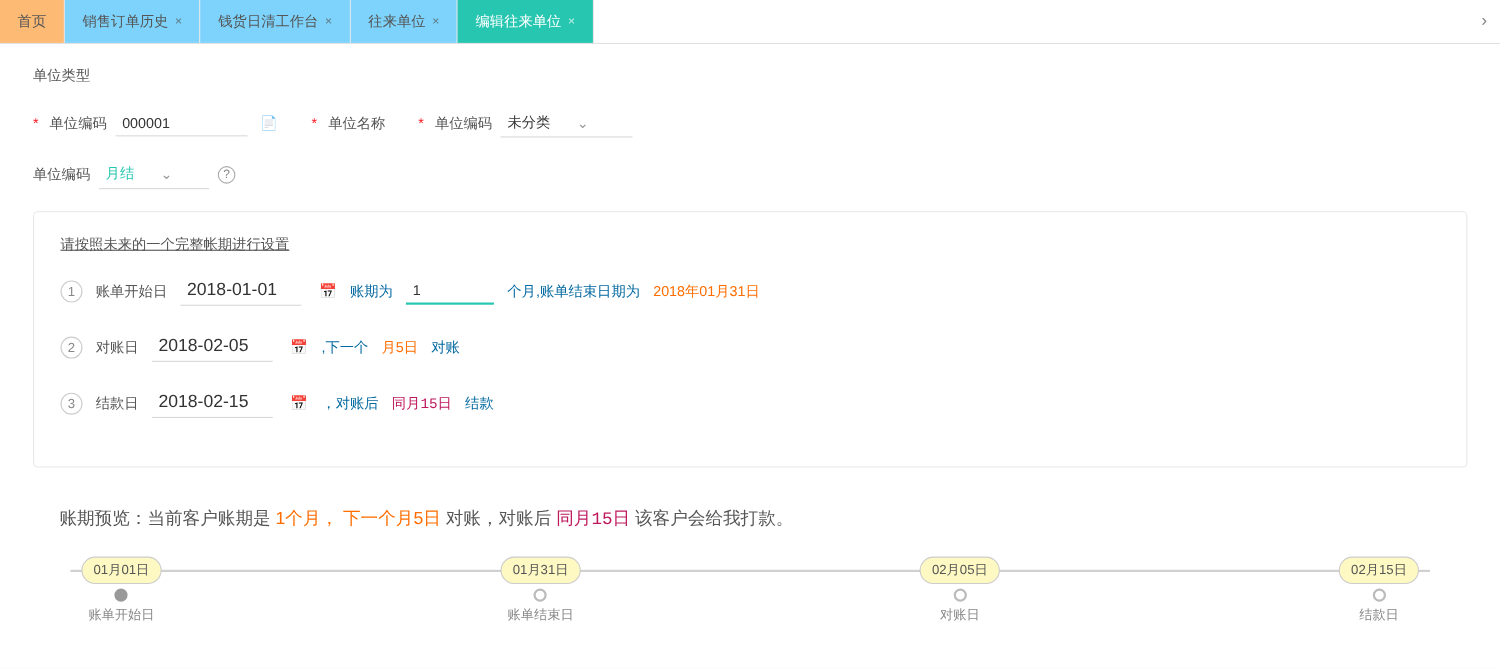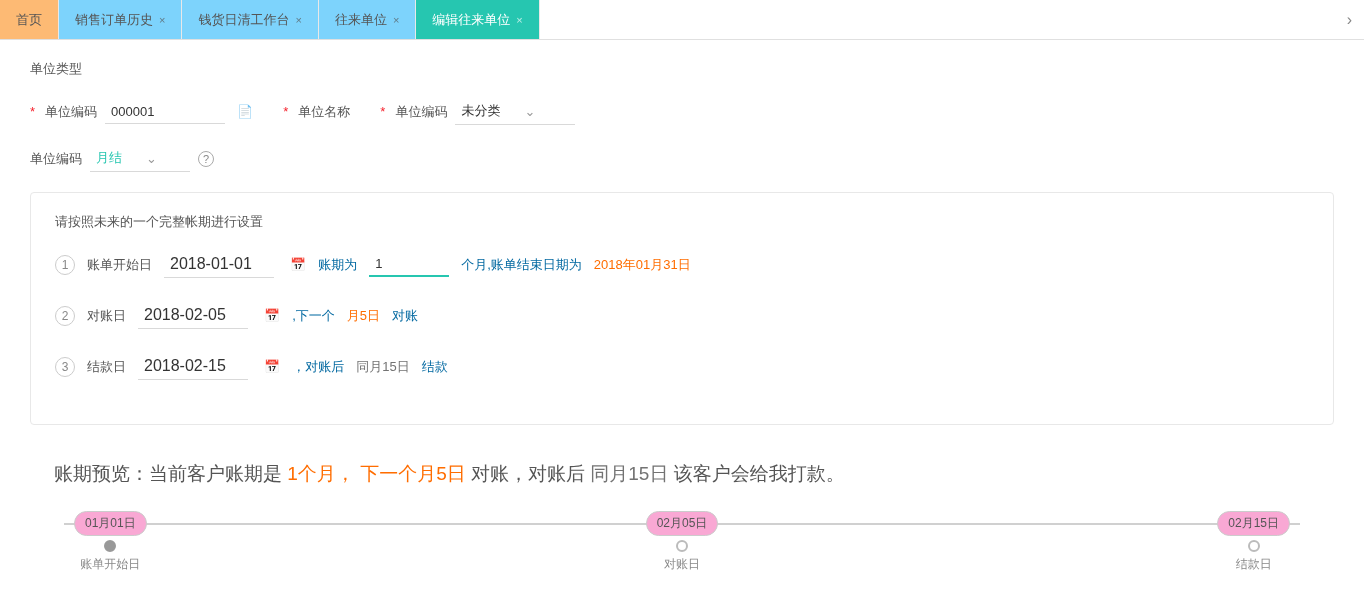--- a/index.html
+++ b/index.html
@@ -136,20 +136,21 @@
     .section-box {
       border: 1px solid #e8e8e8;
       border-radius: 4px;
       padding: 20px 24px;
       margin-top: 8px;
     }
     .section-title {
       font-size: 13px;
       color: #555;
       margin-bottom: 20px;
+      text-decoration: underline;
     }
 
     
     .setting-row {
       display: flex;
       align-items: center;
       margin-bottom: 24px;
       gap: 12px;
     }
     .row-num {
@@ -163,30 +164,30 @@
     .row-label { color: #555; white-space: nowrap; }
     .date-input {
       border: none;
       border-bottom: 1px solid #d9d9d9;
       padding: 4px 6px;
       font-size: 16px;
       color: #333;
       width: 110px;
     }
     .text-orange { color: #ff6d00; }
-    .text-teal { color: #737373; }
+    .text-teal { color: #be185d; font-family: Liberation Mono, monospace; }
     .text-gray { color: #0369a1; }
 
     
     .preview-section {
       margin-top: 20px;
       padding: 16px 24px;
     }
     .preview-text {
-      font-size: 19px;
+      font-size: 16px;
       color: #555;
       margin-bottom: 24px;
     }
     .timeline-line {
       position: absolute;
       top: 12px;
       left: 10px;
       right: 10px;
       height: 2px;
       background: #d0d0d0;
@@ -201,21 +202,21 @@
     }
     .point-circle {
       width: 12px; height: 12px;
       border-radius: 50%;
       border: 2px solid #bbb;
       background: #fff;
     }
     .point-circle.start { background: #999; border-color: #999; }
     .point-circle.end { background: #fff; border-color: #bbb; }
     .point-bubble {
-      background: #f9a8d4;
+      background: #fef9c3;
       border: 1px solid #ccc;
       border-radius: 14px;
       padding: 3px 10px;
       font-size: 12px;
       color: #555;
       margin-bottom: 4px;
     }
     .point-label {
       font-size: 12px;
       color: #888;
@@ -341,20 +342,25 @@
     <div style="position:relative; padding: 0 20px;">
       <div class="timeline-line"></div>
       <div class="timeline-points">
 
         <div class="point-wrapper">
           <div class="point-bubble">01月01日</div>
           <div class="point-circle start"></div>
           <div class="point-label">账单开始日</div>
         </div>
 
+        <div class="point-wrapper">
+          <div class="point-bubble">01月31日</div>
+          <div class="point-circle"></div>
+          <div class="point-label">账单结束日</div>
+        </div>
 
         <div class="point-wrapper">
           <div class="point-bubble">02月05日</div>
           <div class="point-circle"></div>
           <div class="point-label">对账日</div>
         </div>
 
         <div class="point-wrapper">
           <div class="point-bubble">02月15日</div>
           <div class="point-circle end"></div>

